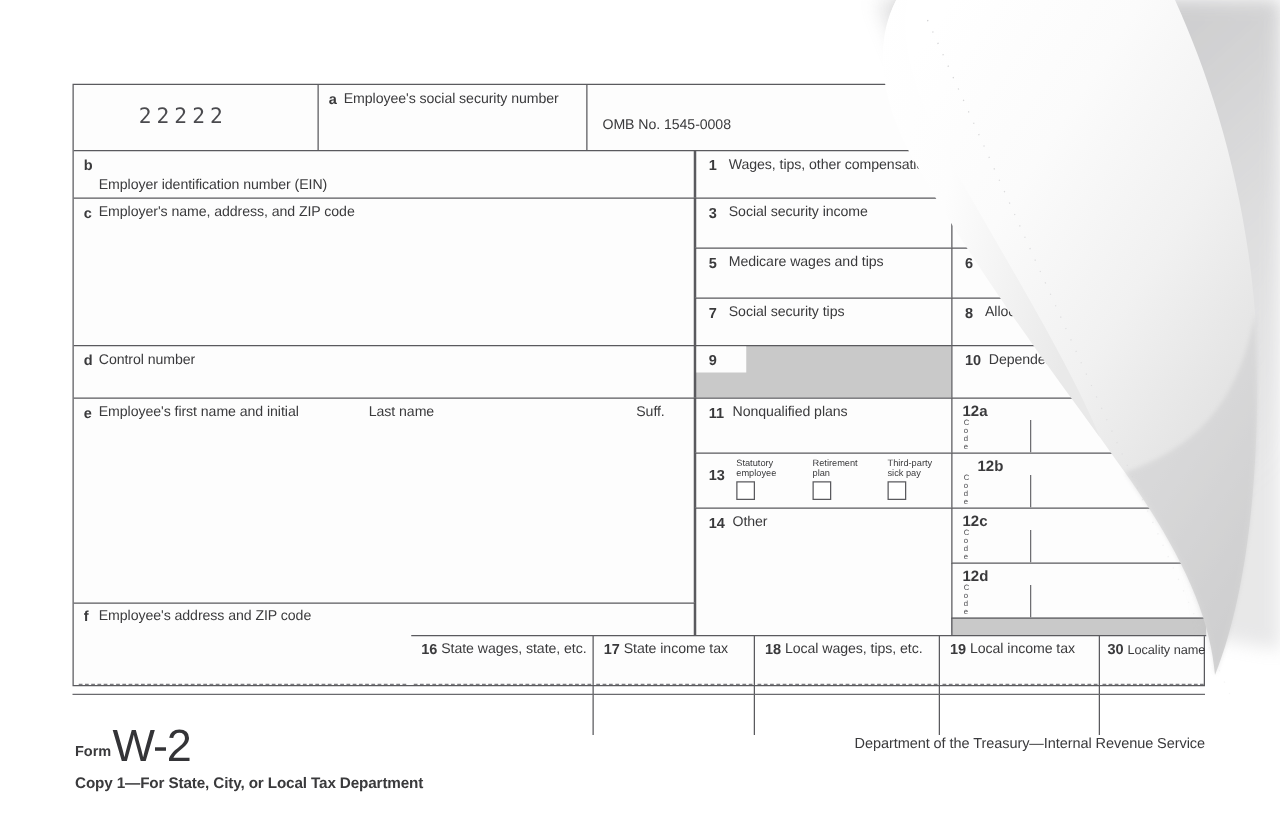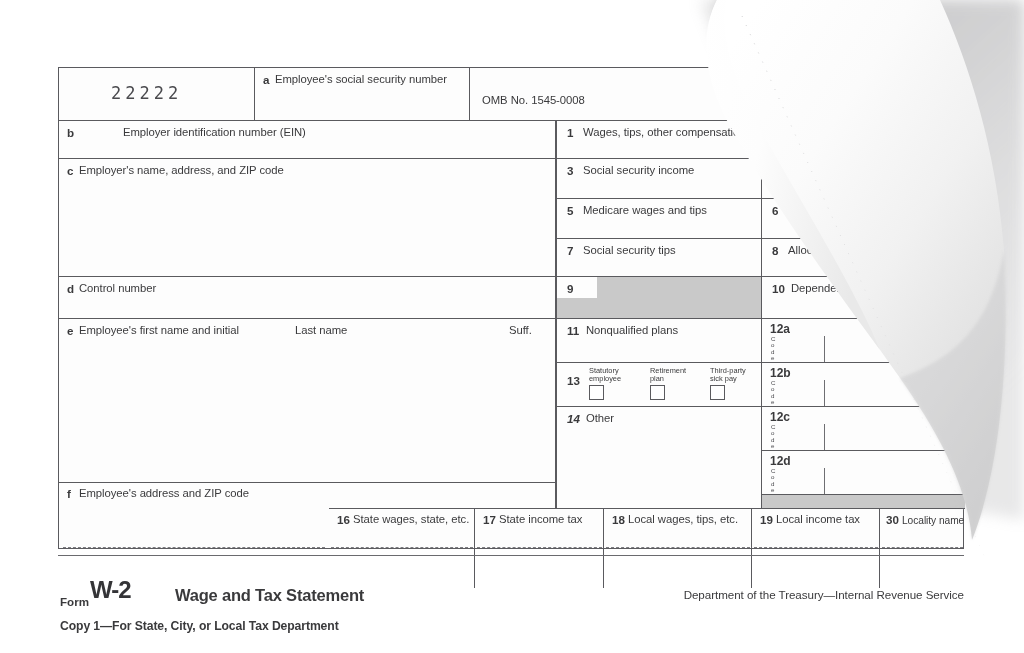--- a/index.html
+++ b/index.html
@@ -113,21 +113,21 @@
   #foot-rule {
     position: absolute; left: 0; top: 0; width: 906px; height: 0;
     border-top: 1.4px solid #6a6a6e;
   }
   .f-form {
     position: absolute; left: 2px; top: 40px;
     font-size: 11.6px; font-weight: bold;
   }
   .f-w2 {
     position: absolute; left: 32px; top: 21px;
-    font-size: 24px; font-weight: bold; letter-spacing: -1px;
+    font-size: 36px; font-weight: normal; letter-spacing: -1px;
     color: #343437;
   }
   .f-title {
     position: absolute; left: 117px; top: 31px;
     font-size: 16.5px; font-weight: bold; letter-spacing: -0.2px;
   }
   .f-copy {
     position: absolute; left: 2px; top: 64px;
     font-size: 12.2px; font-weight: bold; letter-spacing: -0.1px;
   }
@@ -164,21 +164,21 @@
       <div class="num" style="left:8px;top:5px;">a</div>
       <div class="lbl" style="left:20px;top:5px;">Employee's social security number</div>
     </div>
 
     <div class="cell" style="left:411px;top:0;width:495px;height:52px;">
       <div class="lbl" style="left:12px;top:26px;">OMB No. 1545-0008</div>
     </div>
 
     <div class="cell bt br" style="left:0;top:52px;width:497px;height:38px;">
       <div class="num" style="left:8px;top:5px;">b</div>
-      <div class="lbl" style="left:20px;top:5px;margin-left:44px;">Employer identification number (EIN)</div>
+      <div class="lbl" style="left:20px;top:21px;">Employer identification number (EIN)</div>
     </div>
 
     <div class="cell bt br" style="left:0;top:90px;width:497px;height:118px;">
       <div class="num" style="left:8px;top:5px;">c</div>
       <div class="lbl" style="left:20px;top:5px;">Employer's name, address, and ZIP code</div>
     </div>
 
     <div class="cell bt br" style="left:0;top:208px;width:497px;height:42px;">
       <div class="num" style="left:8px;top:5px;">d</div>
       <div class="lbl" style="left:20px;top:5px;">Control number</div>
@@ -257,37 +257,37 @@
       <div class="chklbl" style="left:93px;top:4px;">Retirement
 plan</div>
       <div class="chk" style="left:93px;top:22px;"></div>
 
       <div class="chklbl" style="left:153px;top:4px;">Third-party
 sick pay</div>
       <div class="chk" style="left:153px;top:22px;"></div>
     </div>
 
     <div class="cell bt bl" style="left:497px;top:338px;width:205px;height:102px;">
-      <div class="num" style="left:10px;top:5px;font-style:italic;">14</div>
+      <div class="num" style="left:10px;top:5px;">14</div>
       <div class="lbl" style="left:29px;top:5px;">Other</div>
     </div>
 
     <div class="cell bt bl" style="left:702px;top:250px;width:204px;height:44px;">
       <div class="num" style="left:8px;top:4px;font-size:12px;">12a</div>
       <div class="codestack" style="left:9px;top:17px;">
         <span>C</span>
           <span>o</span>
           <span>d</span>
           <span>e</span>
       </div>
       <div class="tick" style="left:62px;top:17px;height:26px;"></div>
     </div>
 
     <div class="cell bt bl" style="left:702px;top:294px;width:204px;height:44px;">
-      <div class="num" style="left:8px;top:4px;font-size:12px;">12b</div>
+      <div class="num" style="left:20px;top:4px;font-size:12px;">12b</div>
       <div class="codestack" style="left:9px;top:17px;">
         <span>C</span>
           <span>o</span>
           <span>d</span>
           <span>e</span>
       </div>
       <div class="tick" style="left:62px;top:17px;height:26px;"></div>
     </div>
 
     <div class="cell bt bl" style="left:702px;top:338px;width:204px;height:44px;">
@@ -346,21 +346,20 @@
     <div class="dash" style="left:547px;top:479px;width:144px;"></div>
     <div class="dash" style="left:695px;top:479px;width:124px;"></div>
     <div class="dash" style="left:823px;top:479px;width:81px;"></div>
 
   </div>
 
   <div id="footer">
     <div id="foot-rule"></div>
     <div class="f-form">Form</div>
     <div class="f-w2">W-2</div>
-    <div class="f-title">Wage and Tax Statement</div>
     <div class="f-copy">Copy 1—For State, City, or Local Tax Department</div>
     <div class="f-dept">Department of the Treasury—Internal Revenue Service</div>
   </div>
 
 </div>
 
 <div id="curl-wrap">
   <svg width="1024" height="653" viewBox="0 0 1024 653">
     <defs>
 

